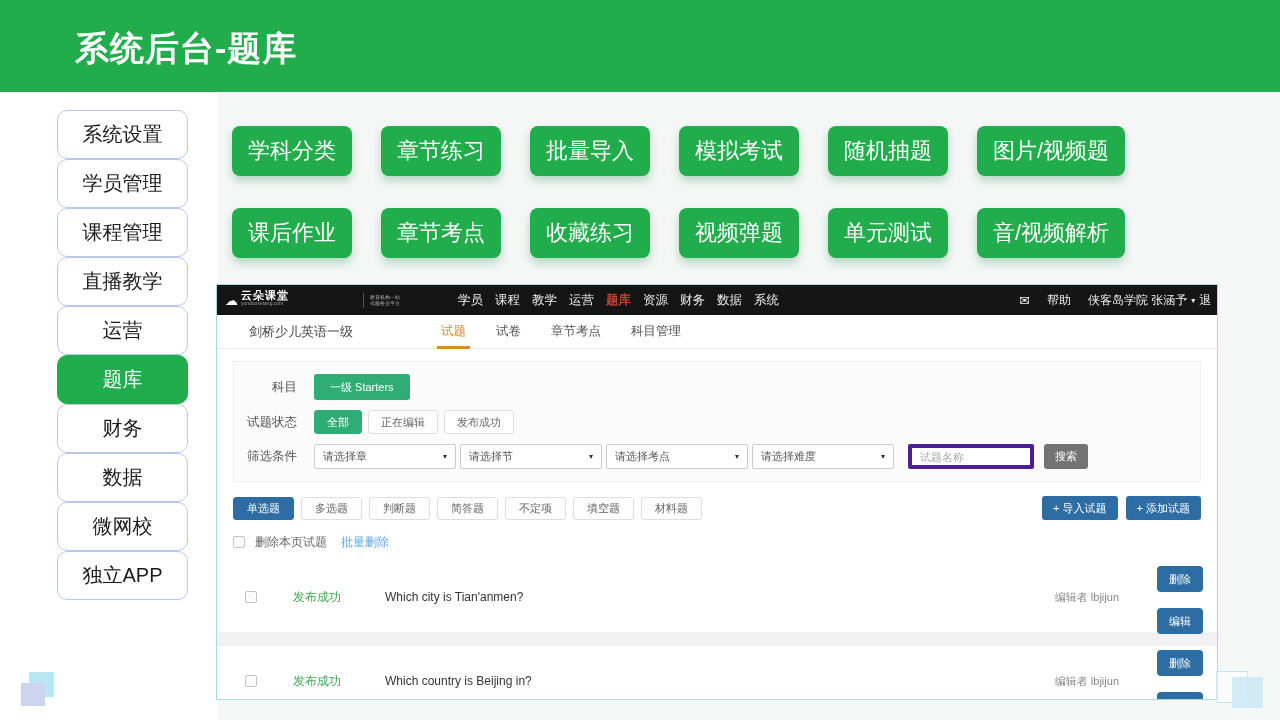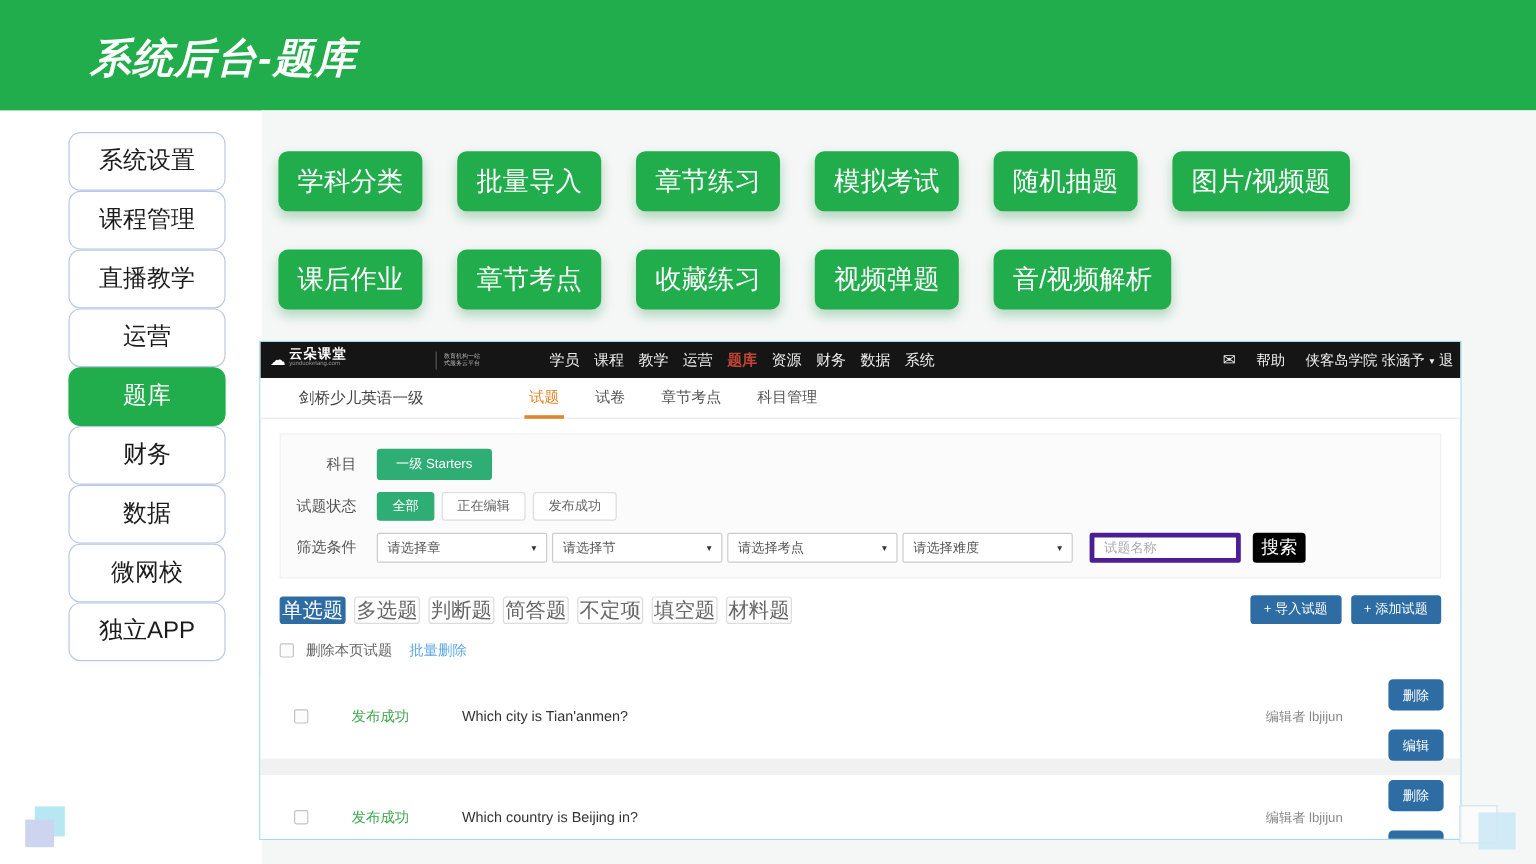--- a/index.html
+++ b/index.html
@@ -1,21 +1,21 @@
 <!DOCTYPE html>
 <html><head>
 <meta charset="utf-8">
 <style>
   * { box-sizing: border-box; margin: 0; padding: 0; }
   body { font-family: "Liberation Sans", "DejaVu Sans", sans-serif; }
   .page { position: relative; width: 1280px; height: 720px; background: #ffffff; overflow: hidden; }
 
   
   .hero { position: absolute; left: 0; top: 0; width: 1280px; height: 92px; background: #21ad4b; }
-  .hero h1 { position: absolute; left: 75px; top: 26px; font-size: 34px; font-weight: 600; color: #ffffff; letter-spacing: 1px; font-style: italic; }
+  .hero h1 { position: absolute; left: 75px; top: 26px; font-size: 34px; font-weight: 600; color: #ffffff; letter-spacing: 1px; }
 
   
   .content-bg { position: absolute; left: 218px; top: 92px; right: 0; bottom: 0; background: #f5f7f6; }
 
   
   .sidebar { position: absolute; left: 57px; top: 110px; width: 131px; }
   .sb-item { height: 49px; line-height: 47px; text-align: center; background: #fff; border: 1px solid #b9c8e8; border-radius: 10px; font-size: 20px; color: #1b1b1b; cursor: pointer; }
   .sb-item.active { background: #21ad4b; border-color: #21ad4b; color: #fff; }
 
   
@@ -56,25 +56,25 @@
   .f-row { display: flex; align-items: center; }
   .f-row + .f-row { margin-top: 10px; }
   .f-label { width: 63px; text-align: right; margin-right: 17px; font-size: 12.5px; color: #555; flex-shrink: 0; }
   .subject-tag { height: 26px; line-height: 26px; padding: 0 16px; background: #2ead75; color: #fff; font-size: 11px; border-radius: 3px; cursor: pointer; }
   .st-btn { height: 24px; line-height: 22px; padding: 0 12px; font-size: 11px; border-radius: 3px; margin-right: 6px; background: #fff; border: 1px solid #ddd; color: #666; cursor: pointer; }
   .st-btn.active { background: #2ead75; border-color: #2ead75; color: #fff; }
   .sel { width: 142px; height: 25px; display: flex; align-items: center; justify-content: space-between; padding: 0 8px; margin-right: 4px; background: #fff; border: 1px solid #ccc; border-radius: 2px; color: #555; font-size: 11px; cursor: pointer; }
   .sel .caret-sm { color: #333; }
   .name-input { width: 126px; height: 25px; border: 4px solid #4c1d95; border-radius: 2px; margin-left: 10px; padding: 0 8px; font-size: 11px; color: #333; background: #fff; outline: none; }
   .name-input::placeholder { color: #aaa; }
-  .search-btn { margin-left: 10px; width: 44px; height: 25px; background: #000000; color: #fff; border: none; border-radius: 3px; font-size: 15px; cursor: pointer; }
+  .search-btn { margin-left: 10px; width: 44px; height: 25px; background: #737373; color: #fff; border: none; border-radius: 3px; font-size: 11px; cursor: pointer; }
 
   
   .type-row { margin: 14px 16px 0; display: flex; align-items: center; }
-  .ty-btn { height: 23px; line-height: 21px; padding: 0 1px; font-size: 17px; margin-right: 7px; border-radius: 3px; background: #fdfdfd; border: 1px solid #ddd; color: #666; cursor: pointer; }
+  .ty-btn { height: 23px; line-height: 21px; padding: 0 13px; font-size: 11px; margin-right: 7px; border-radius: 3px; background: #fdfdfd; border: 1px solid #ddd; color: #666; cursor: pointer; }
   .ty-btn.active { background: #2e6da4; border-color: #2e6da4; color: #fff; }
   .type-right { margin-left: auto; display: flex; }
   .blue-btn { height: 24px; line-height: 24px; padding: 0 11px; background: #2e6da4; color: #fff; border-radius: 3px; font-size: 11px; border: none; margin-left: 8px; cursor: pointer; }
 
   
   .del-row { margin: 12px 16px 0; height: 20px; display: flex; align-items: center; font-size: 12px; color: #666; }
   .cb { width: 12px; height: 12px; border: 1px solid #c3c3c3; border-radius: 2px; background: #fcfcfc; display: inline-block; flex-shrink: 0; cursor: pointer; }
   .del-label { margin-left: 10px; }
   .batch { margin-left: 14px; color: #5ea8e5; cursor: pointer; text-decoration: none; }
 
@@ -103,43 +103,45 @@
 <div class="page">
 
   <header class="hero">
     <h1>系统后台-题库</h1>
   </header>
 
   <div class="content-bg"></div>
 
   <nav class="sidebar">
     <div class="sb-item">系统设置</div>
+    <div class="sb-item">学员管理</div>
     <div class="sb-item">课程管理</div>
     <div class="sb-item">直播教学</div>
     <div class="sb-item">运营</div>
     <div class="sb-item active">题库</div>
     <div class="sb-item">财务</div>
     <div class="sb-item">数据</div>
     <div class="sb-item">微网校</div>
     <div class="sb-item">独立APP</div>
   </nav>
 
   <div class="feat-row feat-row1">
     <div class="feat-btn">学科分类</div>
+    <div class="feat-btn">章节练习</div>
     <div class="feat-btn">批量导入</div>
-    <div class="feat-btn">章节练习</div>
     <div class="feat-btn">模拟考试</div>
     <div class="feat-btn">随机抽题</div>
     <div class="feat-btn">图片/视频题</div>
   </div>
   <div class="feat-row feat-row2">
     <div class="feat-btn">课后作业</div>
     <div class="feat-btn">章节考点</div>
     <div class="feat-btn">收藏练习</div>
     <div class="feat-btn">视频弹题</div>
+    <div class="feat-btn">单元测试</div>
     <div class="feat-btn">音/视频解析</div>
   </div>
 
   <section class="panel">
 
     <div class="nav">
       <div class="logo">
         <span class="cloud">☁</span>
         <div>
           <div class="logo-name">云朵课堂</div>

